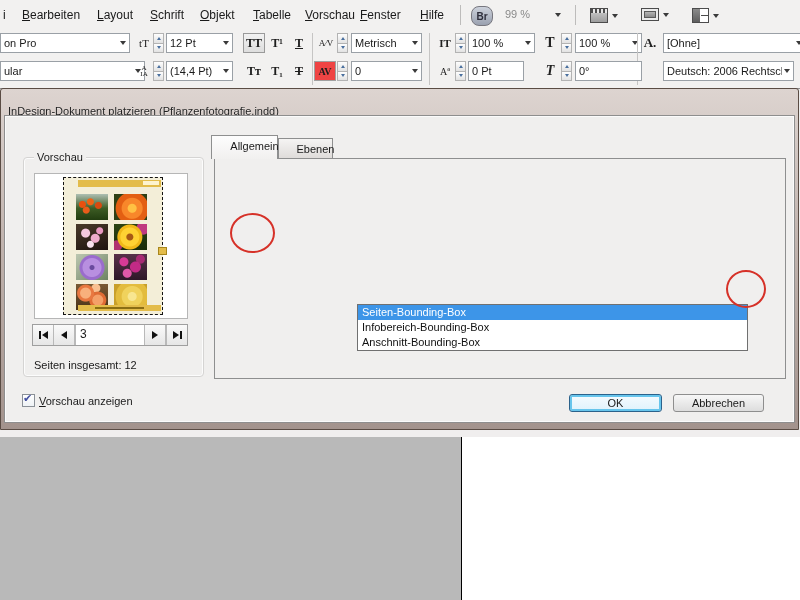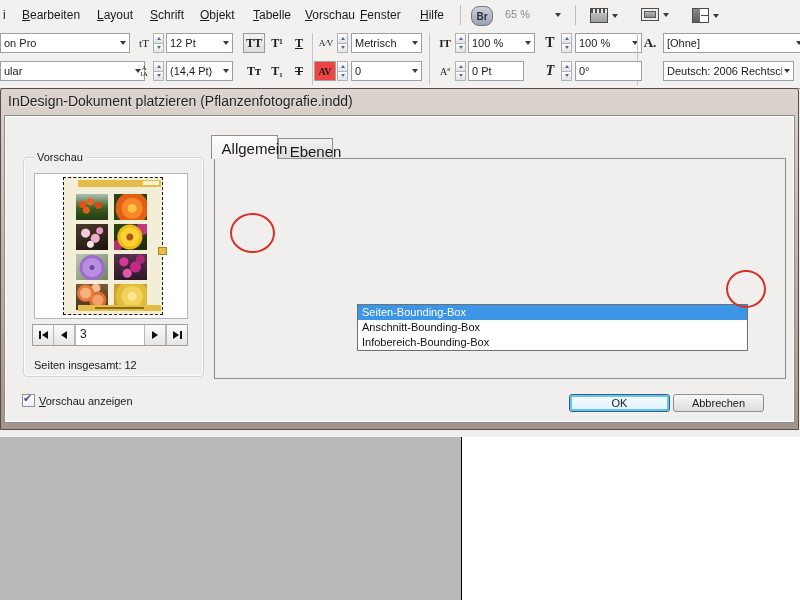--- a/index.html
+++ b/index.html
@@ -45,28 +45,28 @@
   .tbtn.hilite{border:1px solid #a0a0a0;background:#ef4444;box-sizing:border-box;}
   .u{text-decoration:underline;}
   .lt{text-decoration:line-through;}
   .vsep-cb{position:absolute;width:1px;background:#c6c5c4;top:3px;height:52px;}
   .stack{display:flex;flex-direction:column;line-height:6px;font-size:7px;font-family:"Liberation Serif",serif;align-items:center;}
 
   
   #dialog{position:absolute;left:0;top:88px;width:799px;height:342px;box-sizing:border-box;
           background:linear-gradient(180deg,#ddd4d0 0%,#c4b7b2 40%,#a3938d 100%);
           border:1px solid #5a4c44;border-radius:3px 3px 0 0;}
-  #dlg-title{position:absolute;left:7px;top:4px;font-size:14px;color:#1f1f1f;text-shadow:0 1px 0 rgba(255,255,255,0.5);}
+  #dlg-title{position:absolute;left:7px;top:16px;font-size:11px;color:#1f1f1f;text-shadow:0 1px 0 rgba(255,255,255,0.5);}
   #dlg-body{position:absolute;left:3px;right:3px;top:26px;bottom:6px;background:#f0efee;border:1px solid #8e8e8e;
             box-shadow:inset 0 0 0 1px #fbfbfb;}
   .groupbox{position:absolute;border:1px solid #d5d4d3;border-radius:4px;box-shadow:inset 0 0 0 1px #fcfcfc;}
   .grouplabel{position:absolute;top:-7px;left:10px;background:#f0efee;padding:0 3px;font-size:11px;color:#1c1c1c;}
 
   
-  .tab{position:absolute;box-sizing:border-box;border:1px solid #8e8f8f;font-size:15px;display:flex;align-items:flex-start;justify-content:center;padding-top:4px;padding-left:20px;}
+  .tab{position:absolute;box-sizing:border-box;border:1px solid #8e8f8f;font-size:11px;display:flex;align-items:flex-start;justify-content:center;padding-top:4px;padding-left:20px;}
   #tab-general{left:206px;top:19px;width:67px;height:24px;background:linear-gradient(#fdfdfd,#f1f0ef);border-bottom:none;z-index:3;}
   #tab-layers{left:273px;top:22px;width:55px;height:21px;background:linear-gradient(#f5f4f3,#dfdcda);z-index:1;}
   #tab-panel{position:absolute;left:209px;top:42px;width:572px;height:221px;border:1px solid #8e8f8f;background:#f0efee;box-sizing:border-box;z-index:2;}
 
   
   .radio{position:absolute;width:12px;height:12px;border-radius:50%;border:1px solid #8a9097;box-sizing:border-box;
          background:radial-gradient(circle at 40% 35%,#fff,#d8dde2);}
   .radio.sel::after{content:"";position:absolute;left:2px;top:2px;width:6px;height:6px;border-radius:50%;
          background:radial-gradient(circle at 40% 35%,#7ab8e8,#1f5f9e);}
   .rlabel{position:absolute;font-size:11px;color:#1a1a1a;display:inline-block;}
@@ -112,21 +112,21 @@
   #nav-row{position:absolute;left:8px;top:166px;width:156px;height:22px;display:flex;border:1px solid #9f9f9f;box-sizing:border-box;background:#f1f1f1;}
   .nav-btn{width:20px;flex:none;border-right:1px solid #b9b9b9;display:flex;align-items:center;justify-content:center;gap:1px;background:linear-gradient(#fafafa,#e6e6e6);}
   .nav-btn:last-child{border-right:none;border-left:1px solid #b9b9b9;}
   .nbar{width:2px;height:8px;background:#111;}
   .ntri-l{width:0;height:0;border-top:4px solid transparent;border-bottom:4px solid transparent;border-right:6px solid #111;}
   .ntri-r{width:0;height:0;border-top:4px solid transparent;border-bottom:4px solid transparent;border-left:6px solid #111;}
   #nav-field{flex:1;background:#fff;border-left:1px solid #b9b9b9;border-right:1px solid #b9b9b9;font-size:12px;padding:2px 0 0 4px;box-sizing:border-box;}
 
   
   .btn{position:absolute;height:18px;box-sizing:border-box;border-radius:3px;font-size:11px;display:flex;align-items:center;justify-content:center;}
-  #ok-btn{left:564px;top:278px;width:101px;border:1px solid #2c628b;background:linear-gradient(#f6fbfe,#dff2fc);box-shadow:inset 0 0 0 2px #67c5ec;}
+  #ok-btn{left:564px;top:278px;width:93px;border:1px solid #2c628b;background:linear-gradient(#f6fbfe,#dff2fc);box-shadow:inset 0 0 0 2px #67c5ec;}
   #cancel-btn{left:668px;top:278px;width:91px;border:1px solid #8e8e8e;background:linear-gradient(#f7f7f7,#dddddd);}
 
   
   #backdrop-strip{position:absolute;left:0;top:430px;width:800px;height:7px;background:#f0eeee;}
   #pasteboard-gray{position:absolute;left:0;top:437px;width:461px;height:163px;background:#b9b9b9;}
   #page-divider{position:absolute;left:461px;top:437px;width:1px;height:163px;background:#000;}
   #page-white{position:absolute;left:462px;top:437px;width:338px;height:163px;background:#fff;}
 </style>
 </head>
 <body>
@@ -139,21 +139,21 @@
     <span class="menu-item mnemo" style="left:97px">Layout</span>
     <span class="menu-item mnemo" style="left:150px">Schrift</span>
     <span class="menu-item mnemo" style="left:200px">Objekt</span>
     <span class="menu-item mnemo" style="left:253px">Tabelle</span>
     <span class="menu-item mnemo" style="left:305px">Vorschau</span>
     <span class="menu-item mnemo" style="left:360px">Fenster</span>
     <span class="menu-item mnemo" style="left:420px">Hilfe</span>
     <div class="vsep-menu" style="left:460px"></div>
     <div id="br-btn">Br</div>
     <div id="zoom-ctl">
-      <span>65 %</span>
+      <span>99 %</span>
     </div>
     <span class="dd-arrow abs" style="left:555px;top:13px"></span>
     <div class="vsep-menu" style="left:575px"></div>
     <div class="appicon-btn" style="left:590px">
       <span class="icon-pages"></span>
         <span class="dd-arrow"></span>
     </div>
     <div class="appicon-btn" style="left:641px">
       <span class="icon-screenmode"></span>
         <span class="dd-arrow"></span>
@@ -365,22 +365,22 @@
       <span class="rlabel" style="left:253px;top:168px"><span>Bes</span><span class="u">c</span><span>hneiden auf:</span></span>
       <div id="crop-combo">
         <span>Seiten-Bounding-Box</span>
         <div id="crop-combo-btn">
             <span class="dd-arrow"></span>
           </div>
       </div>
       <div class="red-circle" style="left:721px;top:154px;width:36px;height:34px"></div>
       <div id="dropdown-list">
         <div class="dd-item sel">Seiten-Bounding-Box</div>
+        <div class="dd-item">Infobereich-Bounding-Box</div>
         <div class="dd-item">Anschnitt-Bounding-Box</div>
-        <div class="dd-item">Infobereich-Bounding-Box</div>
       </div>
 
       <div class="checkbox checked" style="left:17px;top:278px"></div>
       <span class="rlabel mnemo" style="left:34px;top:279px">Vorschau anzeigen</span>
       <div class="btn" id="ok-btn">OK</div>
       <div class="btn" id="cancel-btn">Abbrechen</div>
     </div>
   </div>
 
   <div id="backdrop-strip"></div>

